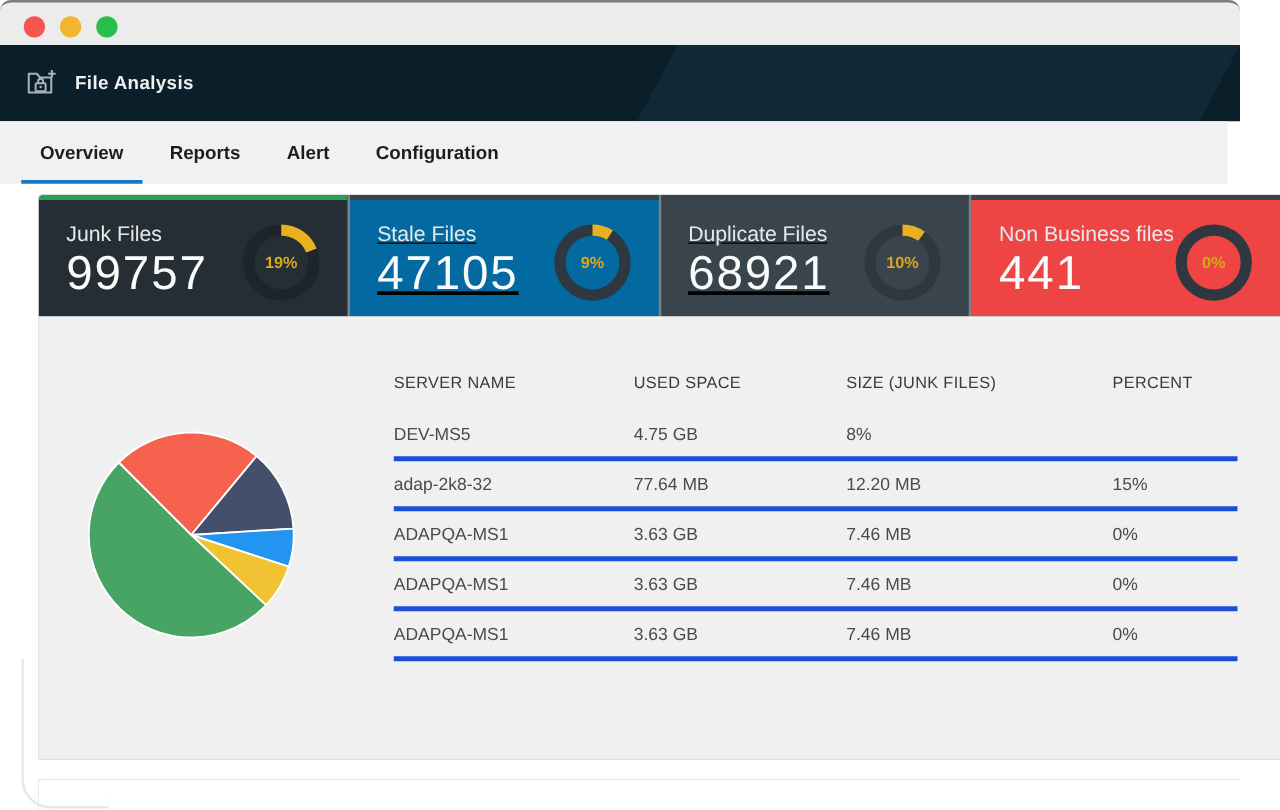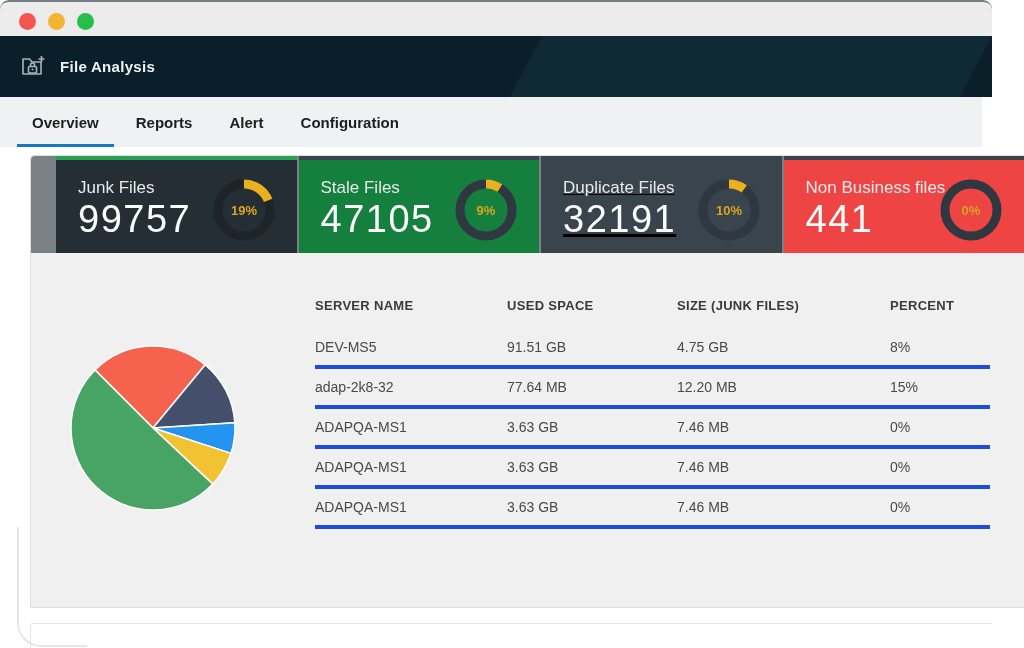--- a/index.html
+++ b/index.html
@@ -26,36 +26,36 @@
             display:flex; align-items:stretch; padding-left:17px; }
   .tab { position:relative; display:flex; align-items:center; padding:0 15px; margin-right:7px;
          font-size:15px; font-weight:600; color:#1d1d1d; cursor:pointer; white-space:nowrap; }
   .tab.active::after { content:""; position:absolute; left:0; right:0; bottom:0; height:3px; background:#1579c8; }
 
   
   .main-panel { position:absolute; left:30px; top:155px; width:994px; height:453px;
                 background:#f0f0f1; border:1px solid #dfdfdf; border-right:none;
                 border-top-left-radius:4px; }
   .cards-row { display:flex; gap:2px; height:97px; background:#7a8187; overflow:hidden;
-               border-top-left-radius:4px;padding-left:25px; }
+               border-top-left-radius:4px; }
   .card { flex:1 1 0; position:relative; border-top:4px solid transparent; padding:12px 0 0 22px; cursor:pointer; }
   .card-title { font-size:17px; color:#e6eaeb; margin-top:6px; white-space:nowrap; }
   .card-value { font-size:38px; font-weight:300; color:#fafcfc; letter-spacing:1.5px; line-height:1.15; }
   .donut { position:absolute; right:20px; top:17px; width:66px; height:66px; }
   .donut text { font-size:13px; font-weight:bold; }
 
   
   .content-row { display:flex; height:356px; }
   .pie-box { width:270px; position:relative; }
   .pie-box svg { position:absolute; left:36px; top:89px; }
   .pie-box path { cursor:pointer; }
   .table-box { flex:1; padding:38px 34px 0 14px; }
   .t-row { display:grid; grid-template-columns:192px 170px 213px 1fr; align-items:center; }
   .t-head { height:28px; }
-  .t-head .th { font-size:13px; font-weight:bold; color:#3a3a3a; letter-spacing:.3px; cursor:pointer; }
+  .t-head .th { font-size:13px; font-weight:normal; color:#3a3a3a; letter-spacing:.3px; cursor:pointer; }
   .t-body .t-row { height:40px; border-bottom:4px solid #1d4ed8; cursor:pointer; }
   .t-body .td { font-size:14px; color:#4a4a4a; }
   .t-body { margin-top:10px; }
 
   
   .bottom-panel { position:absolute; left:30px; top:623px; right:0; height:26px;
                   background:#fff; border:1px solid #e4e4e4; border-right:none;
                   border-top-left-radius:3px; }
   .frame-corner { position:absolute; left:17px; bottom:1px; width:70px; height:120px;
                   border-left:2px solid #e6e6e6; border-bottom:2px solid #e6e6e6;
@@ -105,32 +105,32 @@
     <div class="cards-row">
         <div class="card" style="background: rgb(38, 46, 53); border-top-color: rgb(42, 161, 82);">
           <div class="card-title">Junk Files</div>
           <div class="card-value">99757</div>
           <svg class="donut" viewBox="0 0 66 66">
             <circle cx="33" cy="33" r="26" fill="none" stroke="#1d242a" stroke-width="9"></circle>
             <path d="M 33 7 A 26 26 0 0 1 57.17418863309454 23.428761630198373" fill="none" stroke="#e9b11f" stroke-width="9"></path>
             <text x="33" y="37.5" text-anchor="middle" fill="#d8a51f">19%</text>
           </svg>
         </div>
-        <div class="card" style="background: #15803d; border-top-color: rgb(58, 68, 77);">
+        <div class="card" style="background: #0369a1; border-top-color: rgb(58, 68, 77); text-decoration: underline;">
           <div class="card-title">Stale Files</div>
           <div class="card-value">47105</div>
           <svg class="donut" viewBox="0 0 66 66">
             <circle cx="33" cy="33" r="26" fill="none" stroke="#2f3840" stroke-width="9"></circle>
             <path d="M 33 7 A 26 26 0 0 1 46.93149666945391 11.047473936947604" fill="none" stroke="#e9b11f" stroke-width="9"></path>
             <text x="33" y="37.5" text-anchor="middle" fill="#d8a51f">9%</text>
           </svg>
         </div>
         <div class="card" style="background: rgb(58, 68, 77); border-top-color: rgb(58, 68, 77); text-decoration: underline;">
           <div class="card-title">Duplicate Files</div>
-          <div class="card-value">32191</div>
+          <div class="card-value">68921</div>
           <svg class="donut" viewBox="0 0 66 66">
             <circle cx="33" cy="33" r="26" fill="none" stroke="#2f3840" stroke-width="9"></circle>
             <path d="M 33 7 A 26 26 0 0 1 48.2824165596043 11.965558146251368" fill="none" stroke="#e9b11f" stroke-width="9"></path>
             <text x="33" y="37.5" text-anchor="middle" fill="#d8a51f">10%</text>
           </svg>
         </div>
         <div class="card" style="background: #ef4444; border-top-color: rgb(58, 68, 77);">
           <div class="card-title">Non Business files</div>
           <div class="card-value">441</div>
           <svg class="donut" viewBox="0 0 66 66">
@@ -152,21 +152,20 @@
       <div class="table-box">
         <div class="t-row t-head">
             <div class="th">SERVER NAME</div>
             <div class="th">USED SPACE</div>
             <div class="th">SIZE (JUNK FILES)</div>
             <div class="th">PERCENT</div>
           </div>
         <div class="t-body">
             <div class="t-row">
               <div class="td">DEV-MS5</div>
-              <div class="td">91.51 GB</div>
               <div class="td">4.75 GB</div>
               <div class="td">8%</div>
             </div>
             <div class="t-row">
               <div class="td">adap-2k8-32</div>
               <div class="td">77.64 MB</div>
               <div class="td">12.20 MB</div>
               <div class="td">15%</div>
             </div>
             <div class="t-row">

